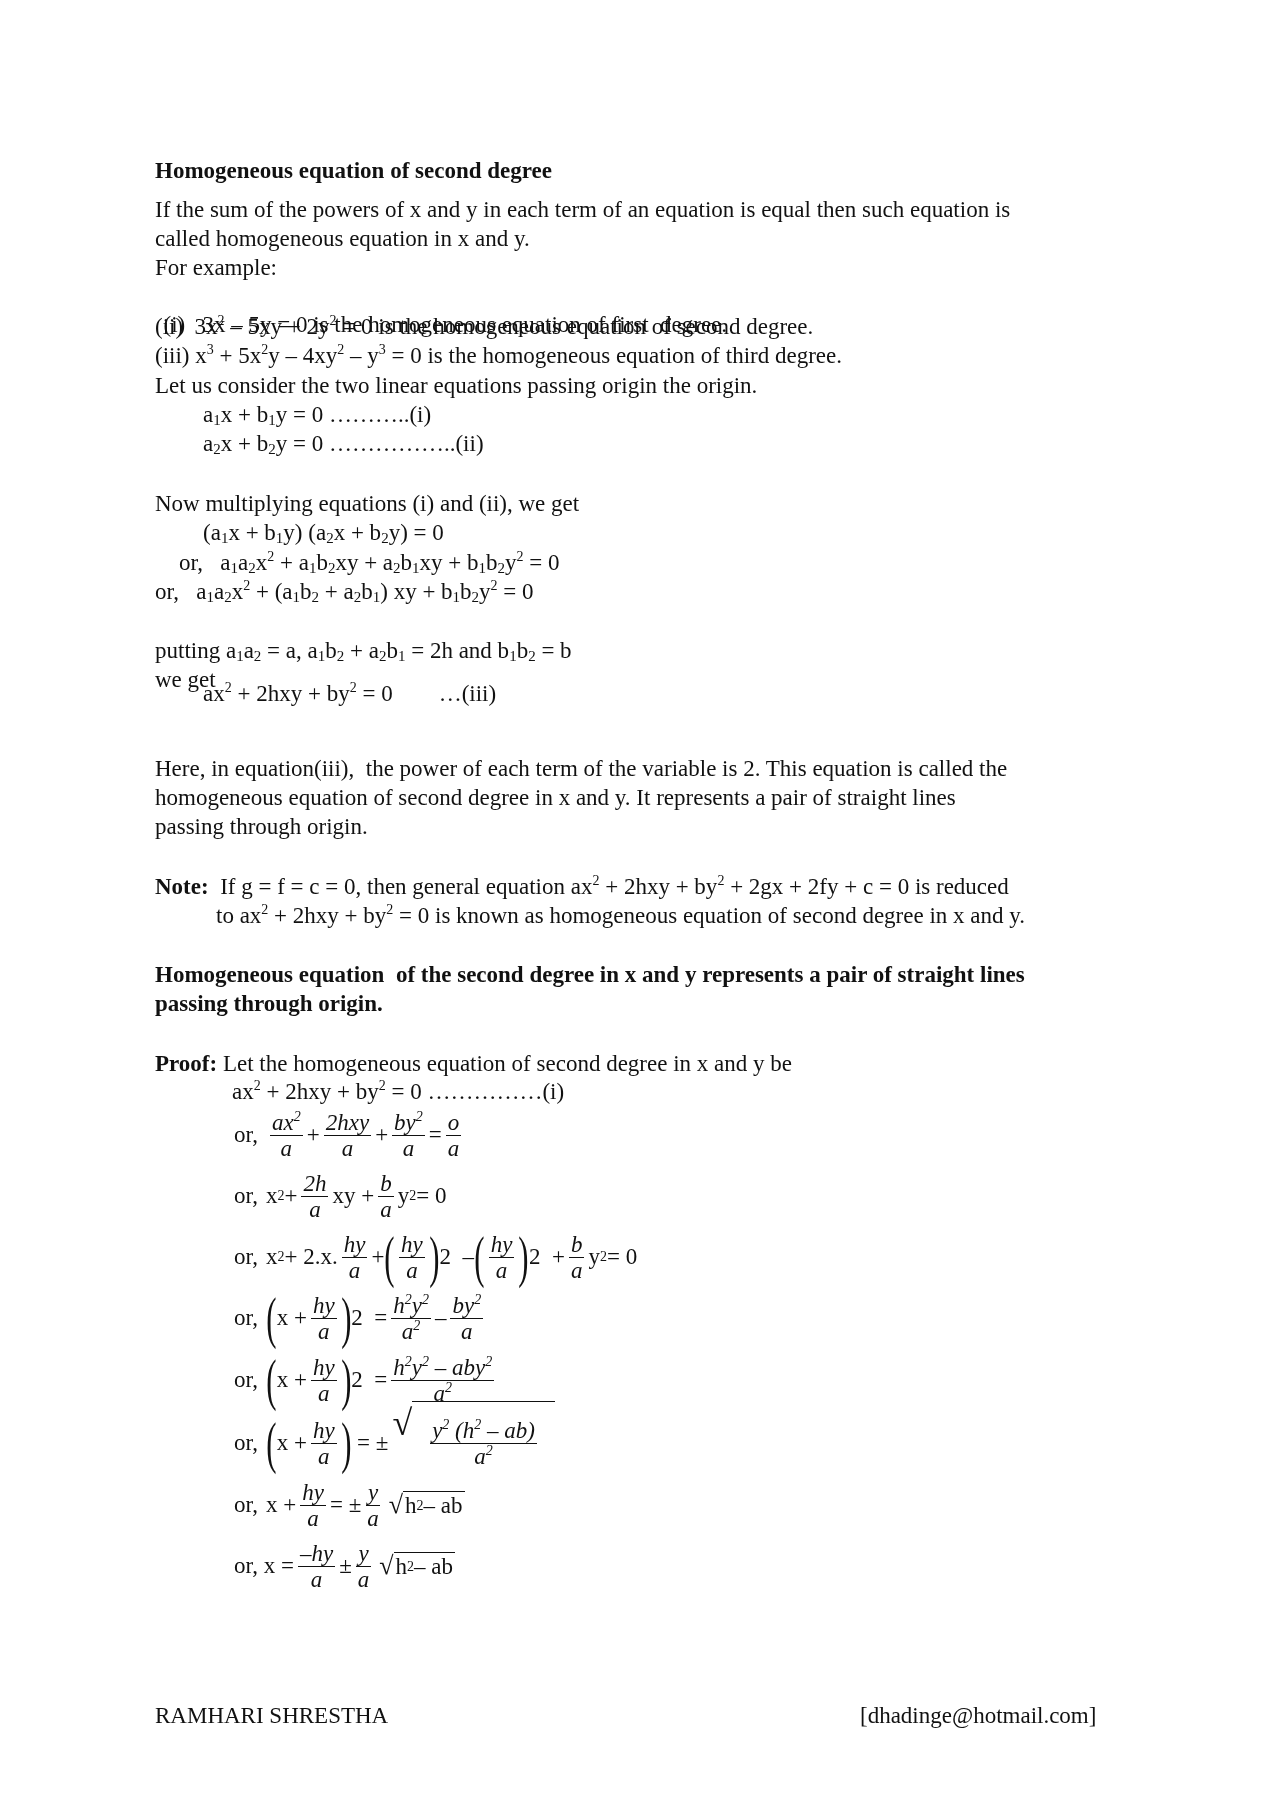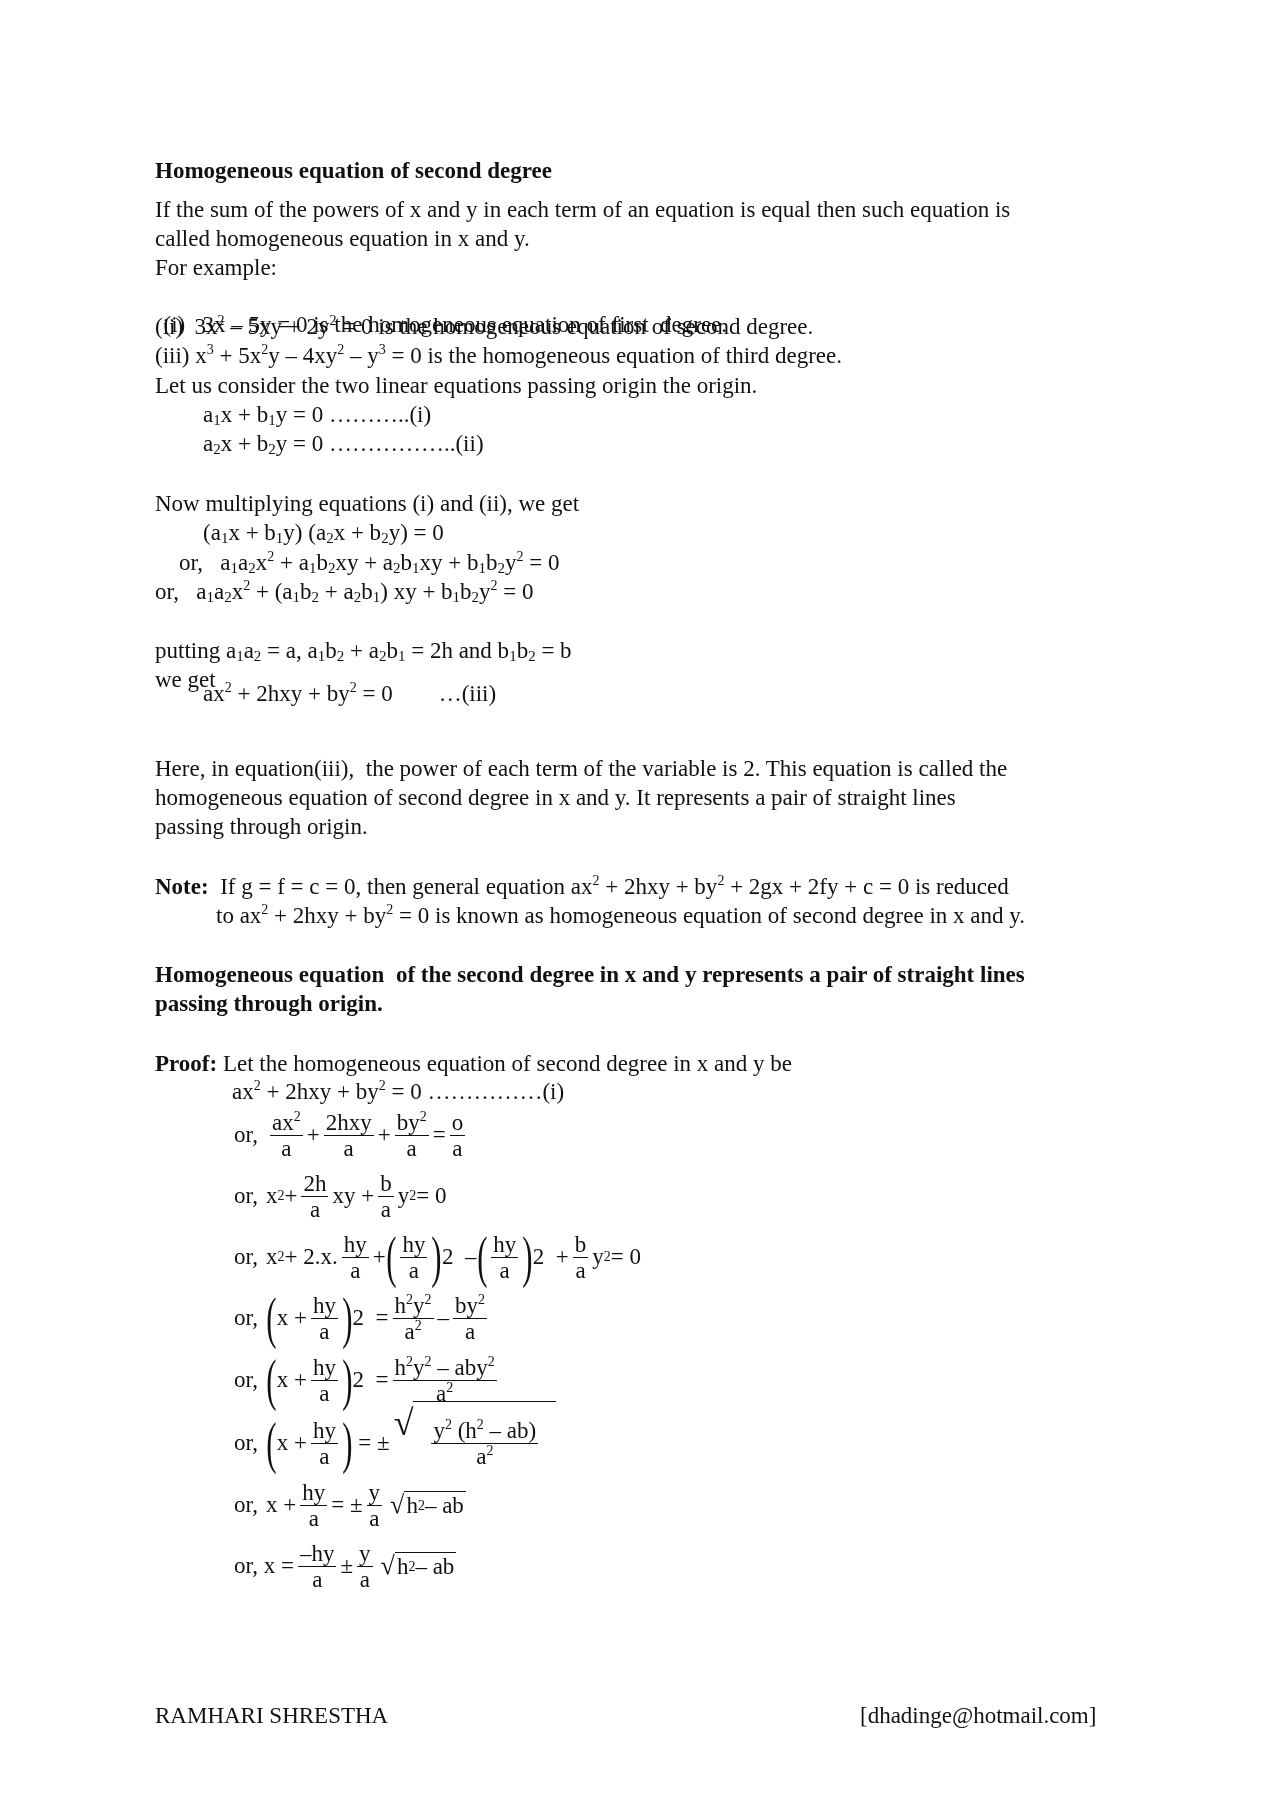--- a/index.html
+++ b/index.html
@@ -3,21 +3,21 @@
 <meta charset="utf-8">
 <style>
   html, body { margin:0; padding:0; background:#ffffff; }
   body { width:1272px; height:1800px; position:relative; overflow:hidden;
          font-family:"Liberation Serif","DejaVu Serif",serif; color:#111; font-size:23px; }
   .ln { position:absolute; white-space:pre; line-height:27px; }
   .b { font-weight:bold; }
   .i { }
   sup { font-size:14px; vertical-align:9px; line-height:0; }
   sub { font-size:15px; vertical-align:-3px; line-height:0; }
-  .frac { display:inline-flex; flex-direction:column; align-items:center; vertical-align:middle; margin:0 4px; line-height:25px; }
+  .frac { display:inline-flex; flex-direction:column; align-items:center; vertical-align:middle; margin:0 4px; line-height:25px;font-style:italic; }
   .frac .num { border-bottom:1.5px solid #111; padding:0 2px; }
   .frac .den { padding:0 2px; }
   .math { position:absolute; white-space:nowrap; display:flex; align-items:center; height:60px; }
   .paren { font-size:56px; font-weight:200; line-height:56px; transform:scaleX(0.55); display:inline-block; margin:0 -4px; }
   .sq { display:inline-flex; align-items:stretch; margin-left:4px; }
   .sq .rad { font-size:36px; line-height:44px; }
   .sq .body { border-top:1.5px solid #111; padding:0 2px; display:inline-flex; align-items:center; }
   .sp { display:inline-block; width:8px; }
 </style>
 </head>

